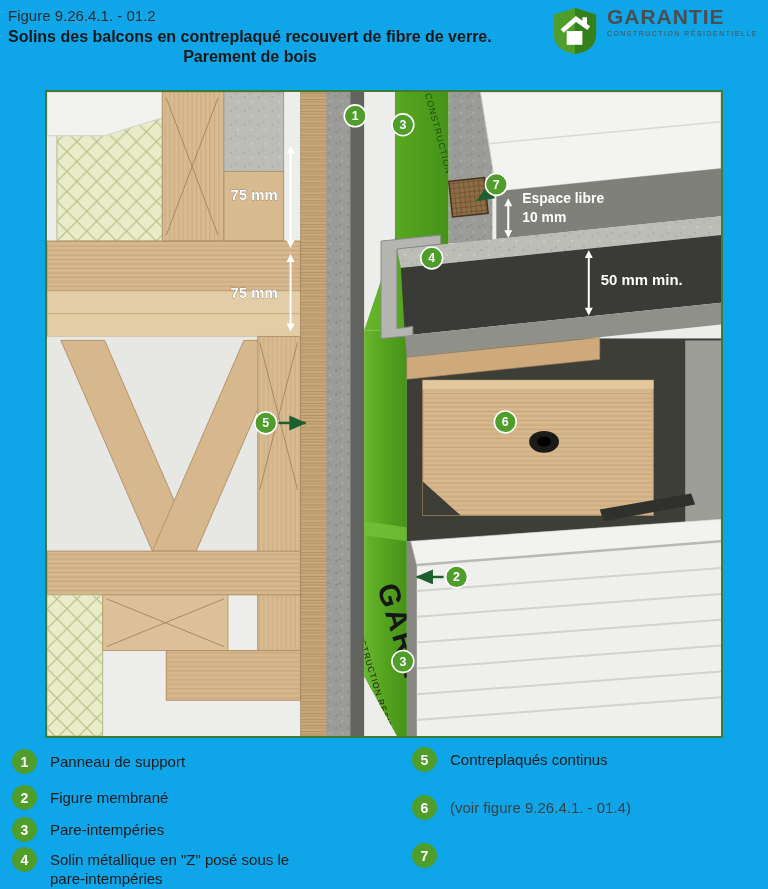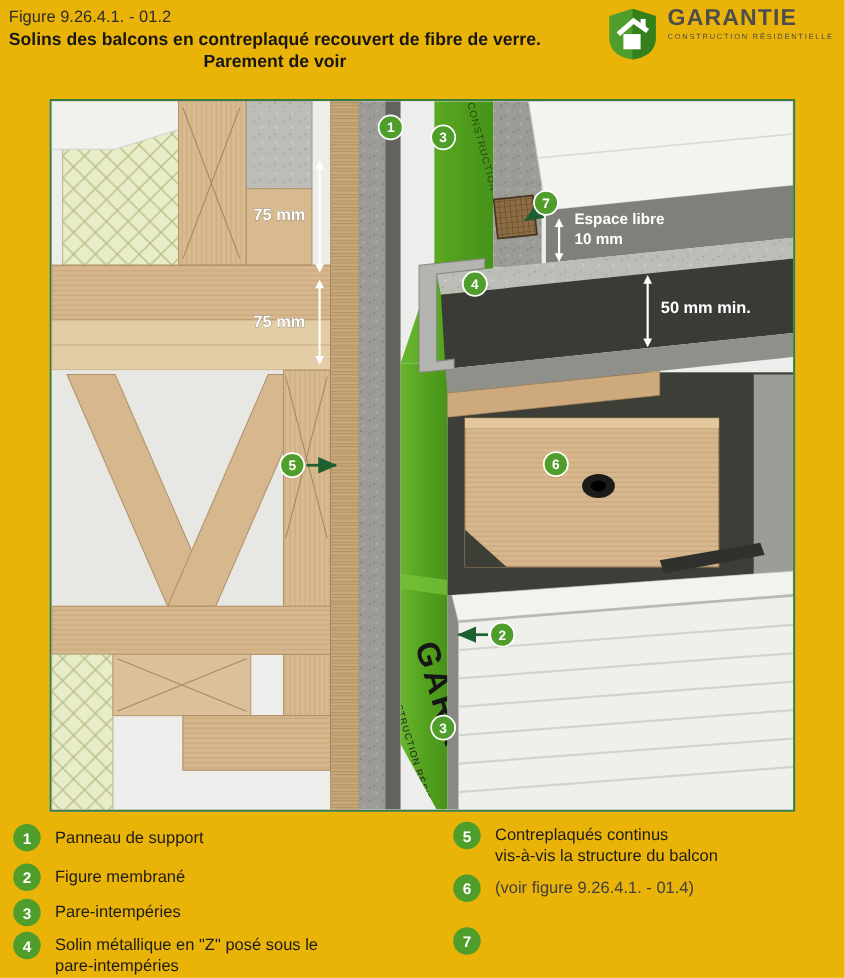--- a/index.html
+++ b/index.html
@@ -1,16 +1,16 @@
 <!DOCTYPE html>
 <html><head>
 <meta charset="utf-8">
 <style>
   html,body{margin:0;padding:0;background:#fff;}
-  .page{position:relative;width:768px;height:889px;background:#eab308;
+  .page{position:relative;width:768px;height:889px;background:#0ea5e9;
         font-family:"Liberation Sans", sans-serif;color:#1c1c1c;overflow:hidden;}
   
   .header-text{position:absolute;left:8px;top:7px;}
   .fig-label{font-size:15px;color:#2e2e2e;margin-bottom:3px;}
   .title{font-size:16px;font-weight:bold;color:#171717;line-height:20px;text-align:center;}
   .logo{position:absolute;right:10px;top:6px;display:flex;align-items:flex-start;gap:9px;}
   .logo-name{font-size:21px;font-weight:bold;letter-spacing:1px;color:#4d4d4d;line-height:22px;}
   .logo-sub{font-size:6.8px;letter-spacing:1.6px;color:#4d4d4d;margin-top:2px;white-space:nowrap;}
   
   .diagram{position:absolute;left:45px;top:90px;width:674px;height:644px;
@@ -25,21 +25,21 @@
   .ltext .ital{color:#3f3f3f;}
 </style>
 </head>
 <body>
 
 <div class="page">
 
   <div class="header-text">
     <div class="fig-label">Figure 9.26.4.1. - 01.2</div>
     <div class="title">Solins des balcons en contreplaqué recouvert de fibre de verre.</div>
-    <div class="title">Parement de voir</div>
+    <div class="title">Parement de bois</div>
   </div>
 
   <div class="logo">
     <span>
       <svg width="46" height="50" viewBox="0 0 50 54">
         <path d="M25 2 L48 9 V30 C48 44 38 50 25 52 C12 50 2 44 2 30 V9 Z" fill="#4f9e2b"></path>
         <path d="M25 2 L48 9 V30 C48 44 38 50 25 52 Z" fill="#33801c"></path>
         <rect x="33" y="12" width="5" height="9" fill="#ffffff"></rect>
         <path d="M11 27 L26 14 L40 24" stroke="#ffffff" stroke-width="5" fill="none"></path>
         <rect x="16" y="27" width="17" height="15" fill="#ffffff"></rect>
@@ -263,21 +263,20 @@
     <span class="lnum">4</span>
     <div class="ltext">
       <div>Solin métallique en "Z" posé sous le</div>
       <div>pare-intempéries</div>
     </div>
   </div>
   <div class="legend-item" style="left:412px;top:750px;">
     <span class="lnum">5</span>
     <div class="ltext">
       <div>Contreplaqués continus</div>
-      <div>vis-à-vis la structure du balcon</div>
     </div>
   </div>
   <div class="legend-item" style="left:412px;top:798px;">
     <span class="lnum">6</span>
     <div class="ltext">
       <div class="ital">(voir figure 9.26.4.1. - 01.4)</div>
     </div>
   </div>
   <div class="legend-item" style="left:412px;top:846px;">
     <span class="lnum">7</span>

